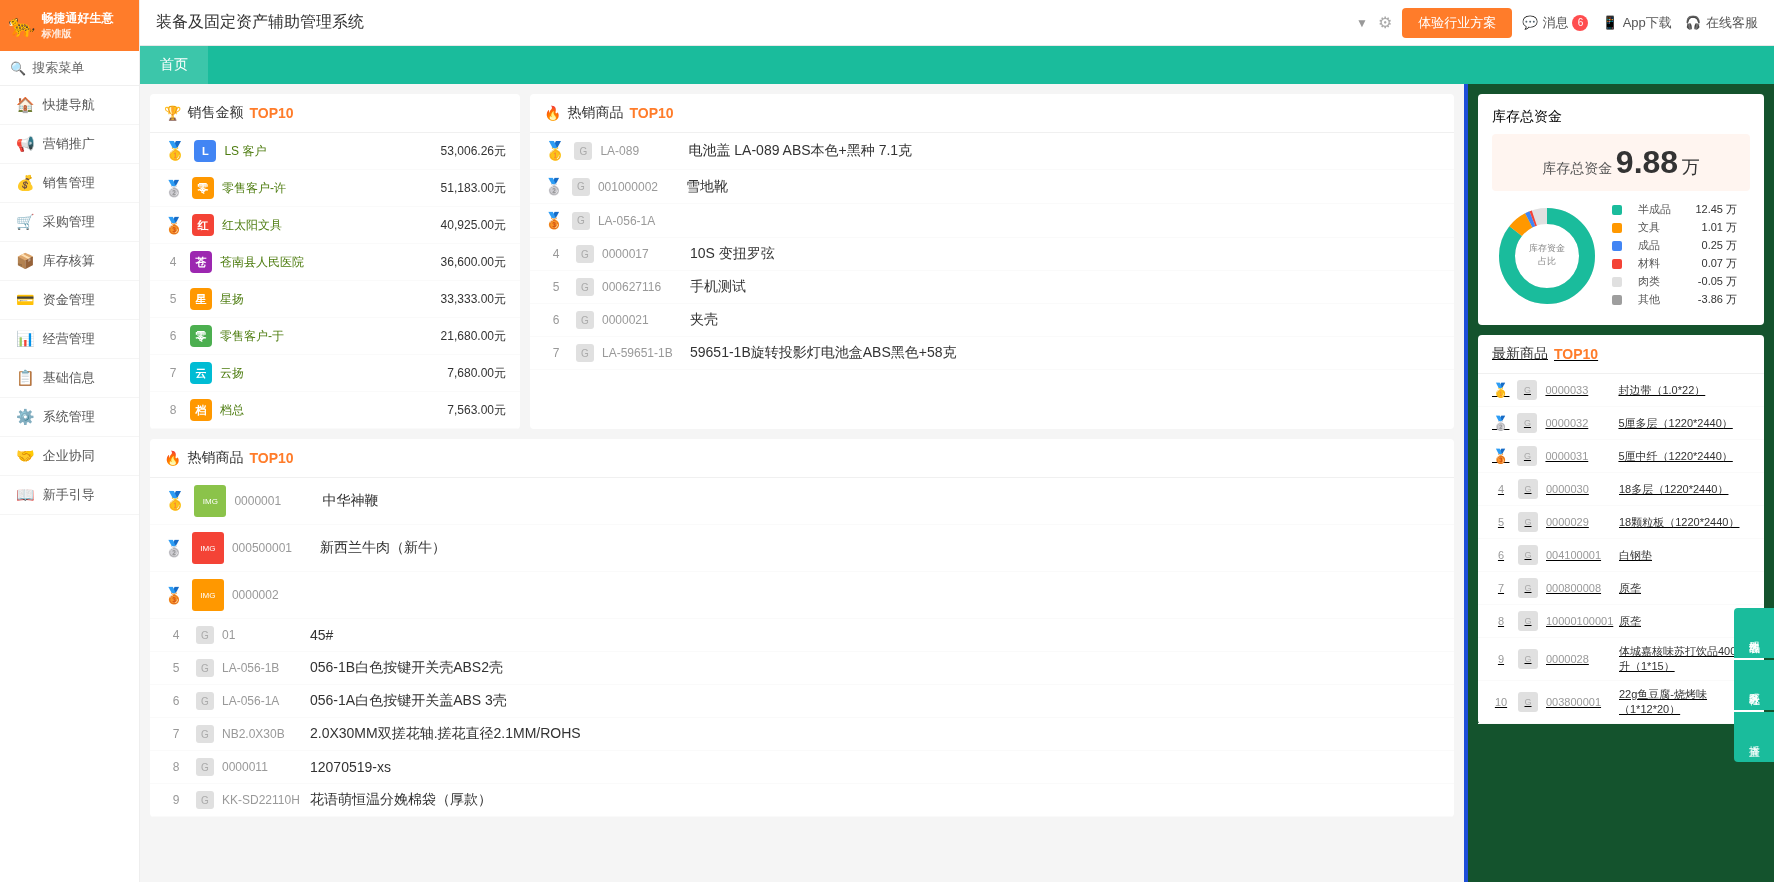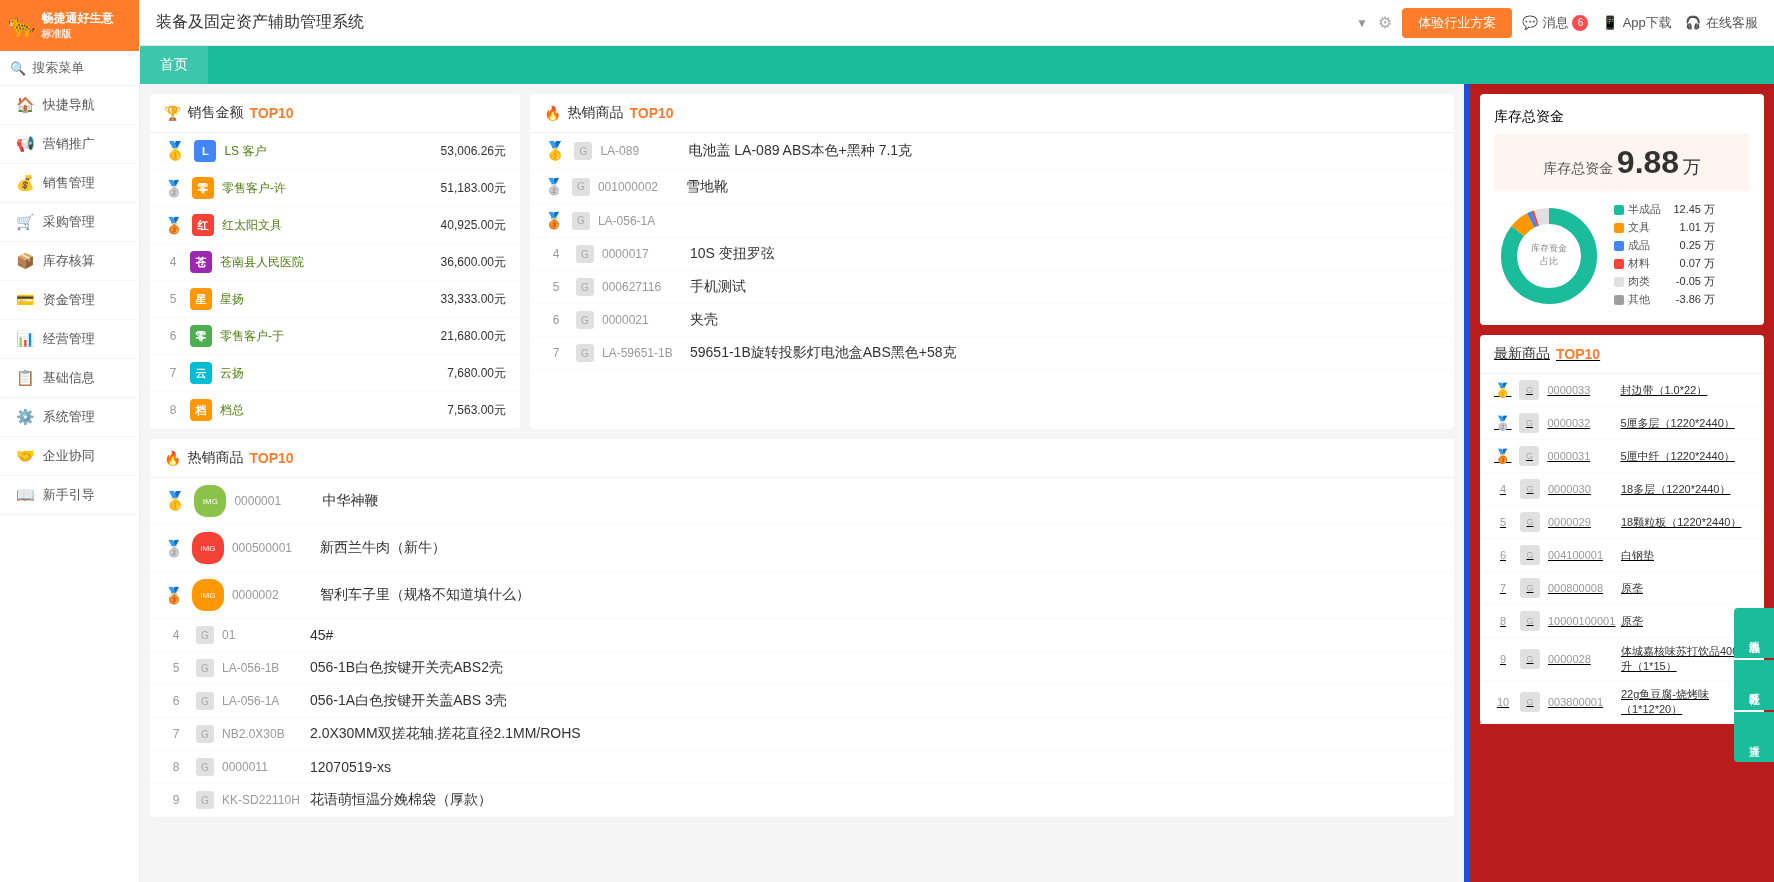--- a/index.html
+++ b/index.html
@@ -195,45 +195,45 @@
 
     
     .hot-product-row {
       display: flex;
       align-items: center;
       padding: 7px 14px;
       border-bottom: 1px solid #fafafa;
       gap: 8px;
     }
     .product-img-colored {
-      width: 32px; height: 32px; border-radius: 13px; flex-shrink: 0;
+      width: 32px; height: 32px; border-radius: 3px; flex-shrink: 0;
     }
     .product-code { color: #999; font-size: 12px; width: 80px; }
     .product-name { flex: 1; color: #333; font-size: 14px; }
     .product-num-icon {
       width: 18px; height: 18px; border-radius: 3px;
       background: #e0e0e0;
       display: flex; align-items: center; justify-content: center;
       font-size: 10px; color: #aaa; flex-shrink: 0;
     }
 
     
     .bottom-panels {
       display: flex;
       gap: 10px;
       padding: 0 10px 10px;
     }
 
     
     .right-sidebar {
       width: 310px;
-      background: #b91c1c;
+      background: #14532d;
       flex-shrink: 0;
       overflow-y: auto;
-      border-left: 6px solid #1d4ed8;
+      border-left: 4px solid #1d4ed8;
     }
 
     .inventory-section {
       background: white;
       margin: 10px;
       border-radius: 4px;
       padding: 14px;
     }
 
     
@@ -241,21 +241,21 @@
       display: flex;
       align-items: center;
       gap: 10px;
       margin-top: 10px;
     }
     .donut-svg { flex-shrink: 0; }
     .legend-items { font-size: 11px; }
     .legend-row {
       display: flex;
       align-items: center;
-      gap: 4px;
+      gap: 16px;
       margin-bottom: 3px;
     }
     .legend-dot { width: 10px; height: 10px; border-radius: 2px; flex-shrink: 0; }
     .legend-label { color: #555; flex: 1; }
     .legend-value { color: #333; font-weight: 500; text-align: right; min-width: 50px; }
 
     
     .new-products-section {
       background: white;
       margin: 0 10px 10px;
@@ -553,21 +553,20 @@
             </div>
             <span class="product-code">000500001</span>
             <span class="product-name">新西兰牛肉（新牛）</span>
           </div>
           <div class="hot-product-row">
             <span class="medal-3">🥉</span>
             <div class="product-img-colored" style="background:#ff9800;display:flex;align-items:center;justify-content:center;">
               <span style="font-size:8px;color:white;">IMG</span>
             </div>
             <span class="product-code">0000002</span>
-            <span class="product-name">智利车子里（规格不知道填什么）</span>
           </div>
           <div class="hot-product-row">
             <span class="rank-num" style="width:24px;color:#999;font-size:12px;">4</span>
             <div class="product-num-icon">G</div>
             <span class="product-code">01</span>
             <span class="product-name">45#</span>
           </div>
           <div class="hot-product-row">
             <span class="rank-num" style="width:24px;color:#999;font-size:12px;">5</span>
             <div class="product-num-icon">G</div>

